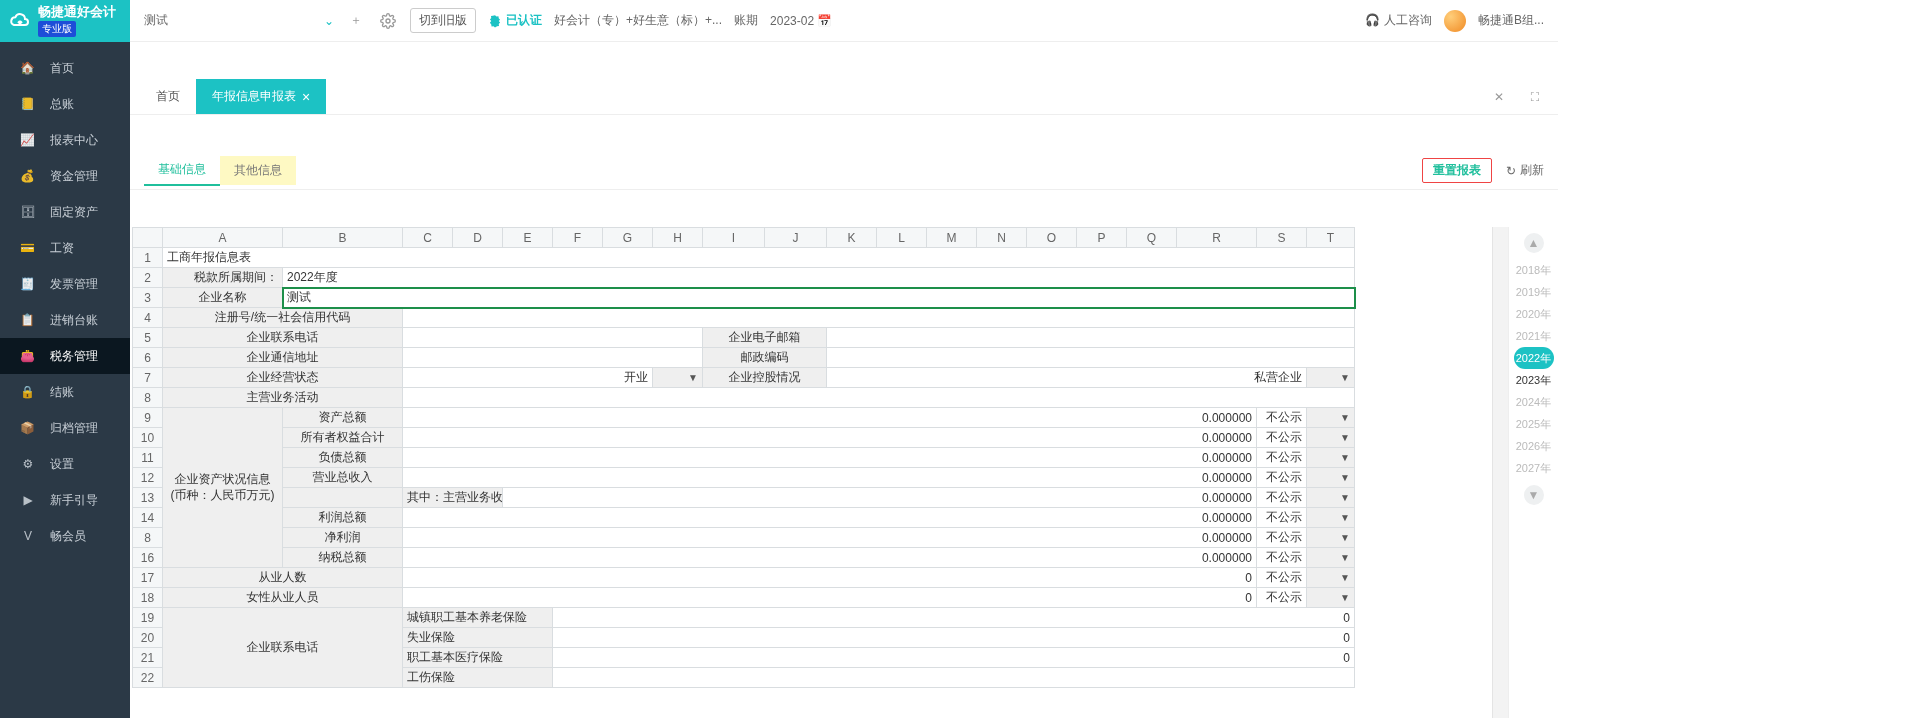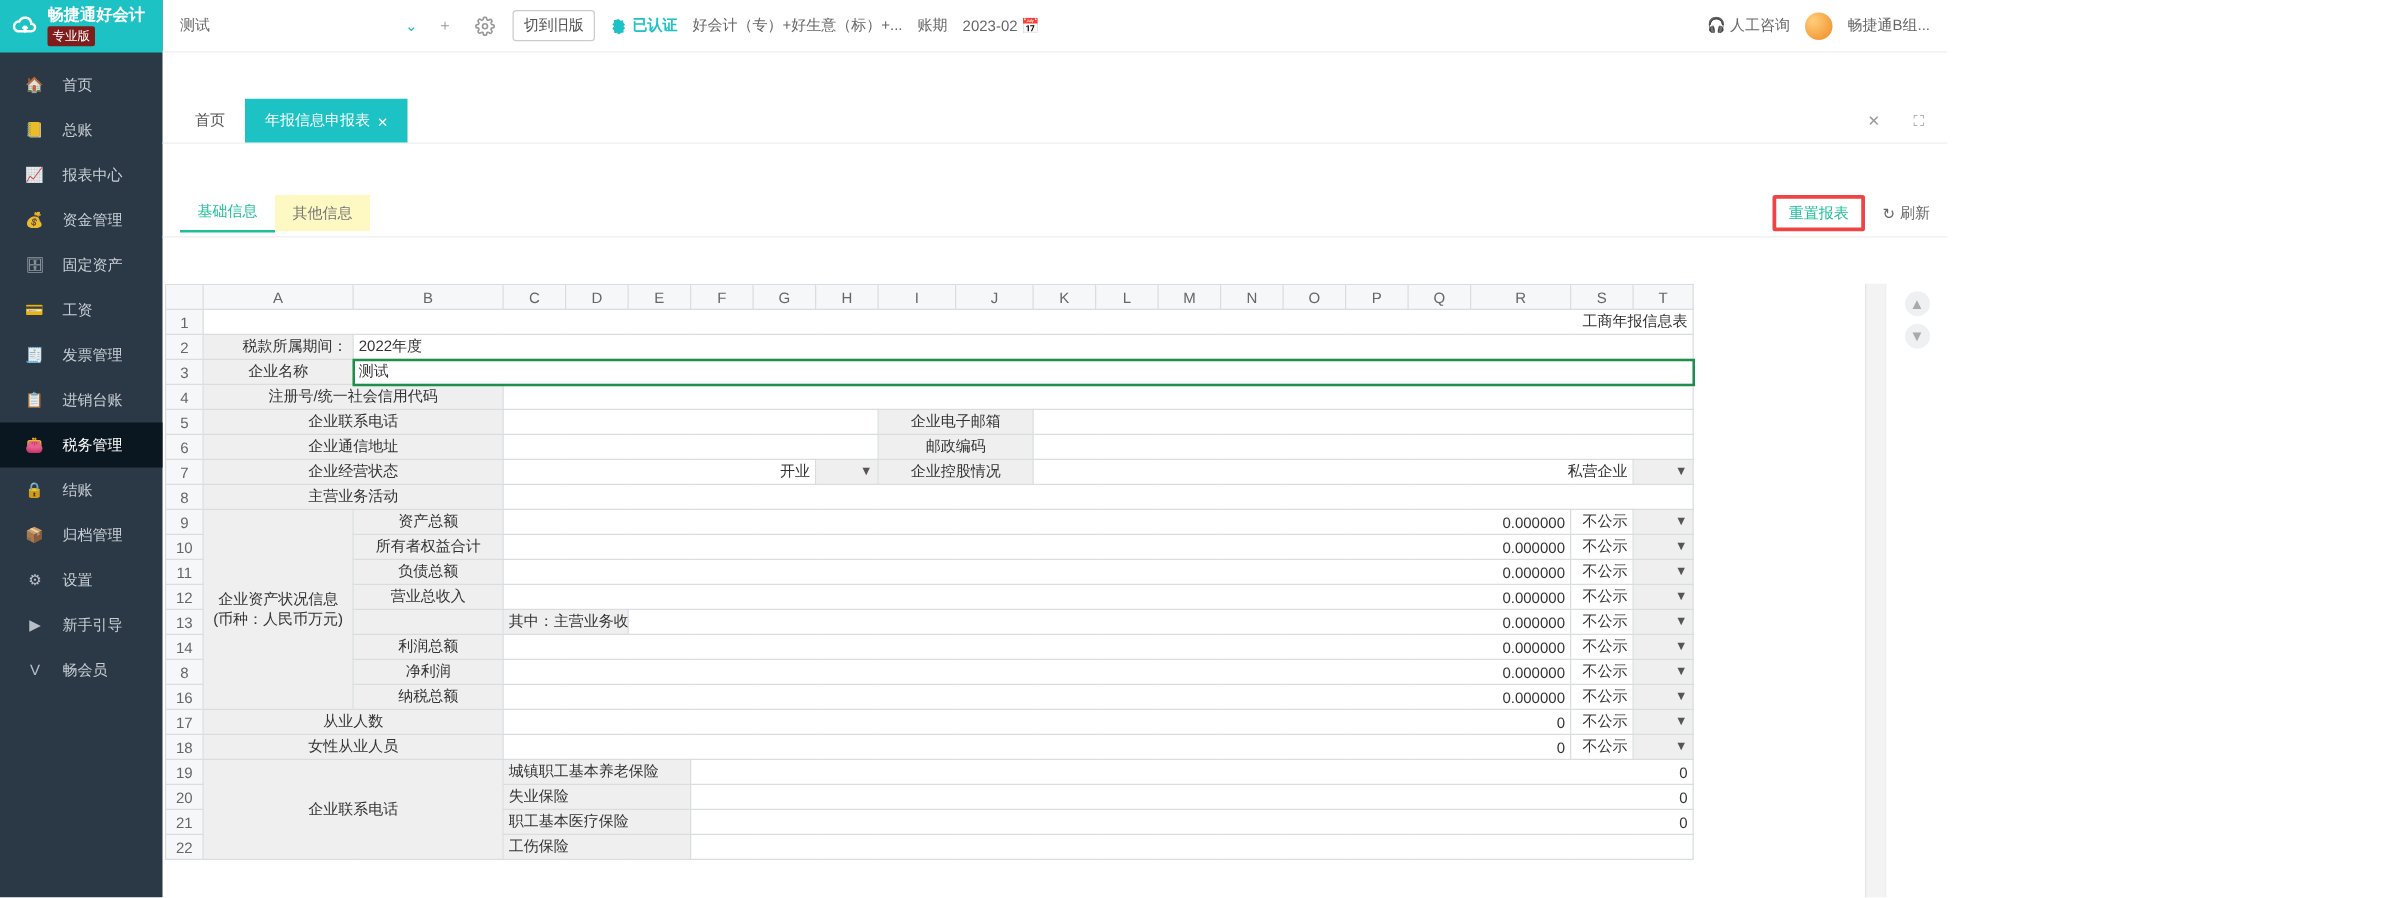--- a/index.html
+++ b/index.html
@@ -5,21 +5,21 @@
 * { margin: 0; padding: 0; box-sizing: border-box; font-family: "Microsoft YaHei", Arial, sans-serif; }
 body { font-size: 12px; color: #333; background: #fff; overflow: hidden; }
 
 .app { display: flex; height: 718px; width: 1558px; }
 
 
 .sidebar { width: 130px; background: #2b3946; color: #c8cfd6; display: flex; flex-direction: column; }
 .logo-area { height: 42px; background: #1cc2c4; display: flex; align-items: center; padding: 4px 8px; color: #fff; }
 .logo-icon { width: 24px; height: 24px; margin-right: 6px; }
 .logo-text { font-size: 13px; font-weight: bold; line-height: 1.1; }
-.logo-sub { font-size: 10px; background: #7f1d1d; padding: 1px 4px; border-radius: 2px; margin-top: 1px; display: inline-block;}
+.logo-sub { font-size: 10px; background: #1d4ed8; padding: 1px 4px; border-radius: 2px; margin-top: 1px; display: inline-block;}
 .nav { flex: 1; padding-top: 8px; }
 .nav-item { height: 36px; display: flex; align-items: center; padding-left: 20px; cursor: pointer; gap: 14px; }
 .nav-item.active { background: #0b1720; color: #fff; }
 .nav-item .ico { width: 16px; height: 16px; opacity: .9; display:flex; align-items:center; justify-content:center;}
 
 
 .main { flex: 1; display: flex; flex-direction: column; min-width: 0; gap: 37px; }
 .topbar { height: 42px; border-bottom: 1px solid #eee; display: flex; align-items: center; padding: 0 14px; gap: 12px; }
 .company-sel { flex: 0 0 190px; display:flex; align-items:center; color:#666;}
 .company-sel .caret { margin-left:auto; color:#1cc2c4;}
@@ -37,21 +37,21 @@
 .ptab .close { font-size:14px;}
 .page-tabs .right { margin-left:auto; display:flex; align-items:center; gap:14px; padding-right:12px;}
 .sq-btn { width:22px; height:22px; display:flex; align-items:center; justify-content:center; color:#999; cursor:pointer;}
 
 
 .subnav { height: 38px; display:flex; align-items:center; padding:0 14px; border-bottom:1px solid #eee; }
 .subtab { padding:6px 14px; color:#777; cursor:pointer; }
 .subtab.active { color:#1fbf9c; border-bottom:2px solid #1fbf9c; background:#fff; }
 .subtab.other { background:#fef9c3; }
 .subnav .right { margin-left:auto; display:flex; align-items:center; gap:14px; }
-.reset-btn { border:3px solid #ef4444; color:#1fbf9c; padding:3px 10px; border-radius:2px; cursor:pointer;}
+.reset-btn { border:1px solid #ef4444; color:#1fbf9c; padding:3px 10px; border-radius:2px; cursor:pointer;font-weight:bold;}
 .refresh { color:#666; cursor:pointer; display:flex; align-items:center; gap:4px;}
 
 
 .sheet-shell { flex:1; display:flex; min-height:0; }
 .sheet-wrap { flex:1; position:relative; overflow:hidden; padding-left:2px;}
 .vscroll { width:16px; background:#f3f3f3; border-left:1px solid #e4e4e4;}
 .year-rail { width:50px; background:#fff; border-left:1px solid #eee; display:flex; flex-direction:column; align-items:center; padding:6px 0; gap:6px;}
 .year-chip { width:40px; height:22px; border-radius:11px; display:flex; align-items:center; justify-content:center; font-size:11px; color:#bbb; cursor:pointer;}
 .year-chip.curr { color:#333; }
 .year-chip.active { background:#1cc2c4; color:#fff; }
@@ -59,21 +59,21 @@
 
 
 table.sheet { border-collapse: collapse; width: 1220px; table-layout: fixed; }
 .sheet th, .sheet td { border:1px solid #d9dde0; height:20px; padding:0 4px; font-size:12px; font-weight:normal; overflow:hidden; white-space:nowrap;}
 .sheet thead th { background:#f5f7f8; color:#666; text-align:center; }
 .sheet .rownum { background:#f5f7f8; color:#666; text-align:center; width:30px;}
 .corner { background:#f5f7f8; }
 .hdr-cell { background:#efefef; text-align:center; color:#333;}
 .val-r { text-align:right; }
 .val-c { text-align:right; }
-.title-cell { text-align:right; font-size:14px; font-weight:bold; background:#fff;}
+.title-cell { text-align:left; font-size:14px; font-weight:bold; background:#fff;}
 .dd { display:flex; justify-content:space-between; align-items:center;}
 .dd .caret { color:#555; font-size:10px;}
 .col-A{width:120px}.col-B{width:120px}
 .col-C,.col-D,.col-E,.col-F,.col-G,.col-H{width:50px}
 .col-I,.col-J{width:62px}
 .col-K,.col-L,.col-M,.col-N,.col-O,.col-P,.col-Q{width:50px}
 .col-R{width:80px}.col-S{width:50px}.col-T{width:48px}
 </style>
 </head>
 <body>
@@ -432,17 +432,29 @@
                 <td class="rownum">22</td>
                 <td colspan="3" class="hdr-cell" style="text-align:left">工伤保险</td>
                 <td colspan="15" class="val-c"></td>
               </tr>
             </tbody>
           </table>
       </div>
       <div class="vscroll"></div>
       <div class="year-rail">
         <div class="rail-arrow">▲</div>
+        <div id="years">
+            <div class="year-chip">2018年</div>
+            <div class="year-chip">2019年</div>
+            <div class="year-chip">2020年</div>
+            <div class="year-chip">2021年</div>
+            <div class="year-chip active">2022年</div>
+            <div class="year-chip curr">2023年</div>
+            <div class="year-chip">2024年</div>
+            <div class="year-chip">2025年</div>
+            <div class="year-chip">2026年</div>
+            <div class="year-chip">2027年</div>
+          </div>
         <div class="rail-arrow">▼</div>
       </div>
     </div>
   </div>
 </div>
 
 </body></html>

